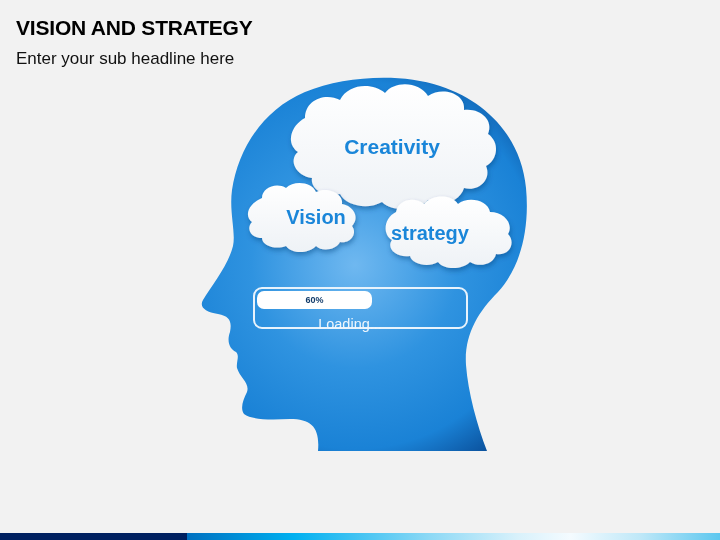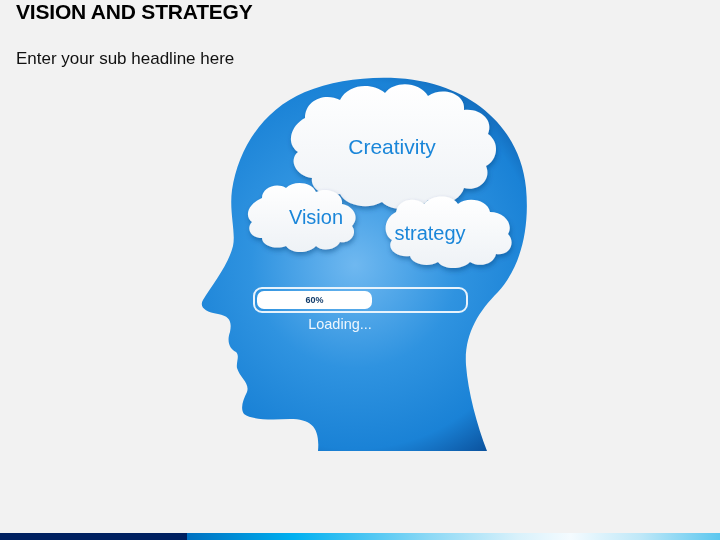--- a/index.html
+++ b/index.html
@@ -1,24 +1,24 @@
 <!DOCTYPE html>
 <html><head>
   <meta charset="utf-8">
   <style>
     html, body { margin:0; padding:0; }
     body { width:720px; height:540px; background:#f2f2f2; position:relative; overflow:hidden; font-family:"Liberation Sans", "DejaVu Sans", sans-serif; }
-    .title { position:absolute; left:16px; top:0; font-size:21px; font-weight:bold; color:#000; letter-spacing:-0.2px; margin:0; }
+    .title { position:absolute; left:16px; top:16px; font-size:21px; font-weight:bold; color:#000; letter-spacing:-0.2px; margin:0; }
     .subtitle { position:absolute; left:16px; top:49px; font-size:17px; color:#111; margin:0;text-align:right; }
     svg.art { position:absolute; left:0; top:0; }
-    .cloud-label { position:absolute; font-weight:normal; color:#1a86d9; text-align:left; transform:translate(-50%,-50%); white-space:nowrap; }
-    .progress-track { position:absolute; left:253px; top:287px; width:215px; height:26px; box-sizing:border-box; border:2px solid #e8f3fc; border-radius:9px; }
+    .cloud-label { position:absolute; font-weight:bold; color:#1a86d9; text-align:left; transform:translate(-50%,-50%); white-space:nowrap; }
+    .progress-track { position:absolute; left:253px; top:287px; width:215px; height:42px; box-sizing:border-box; border:2px solid #e8f3fc; border-radius:9px; }
     .progress-fill { position:absolute; left:2px; top:2px; height:18px; background:#ffffff; border-radius:7px; display:flex; align-items:center; justify-content:center; }
     .progress-pct { font-size:9px; font-weight:bold; color:#123c6b; }
-    .loading { position:absolute; left:340px; top:316px; transform:translateX(-50%); font-size:14.5px; color:#eef6fd; white-space:nowrap; }
+    .loading { position:absolute; left:350px; top:316px; transform:translateX(-50%); font-size:14.5px; color:#eef6fd; white-space:nowrap; }
     .footer-bar { position:absolute; left:0; top:533px; width:720px; height:7px; display:flex; }
     .footer-dark { width:187px; height:100%; }
     .footer-grad { flex:1; height:100%; }
   </style>
 </head>
 <body>
 
 <h1 class="title">VISION AND STRATEGY</h1>
 <p class="subtitle">Enter your sub headline here</p>
 

